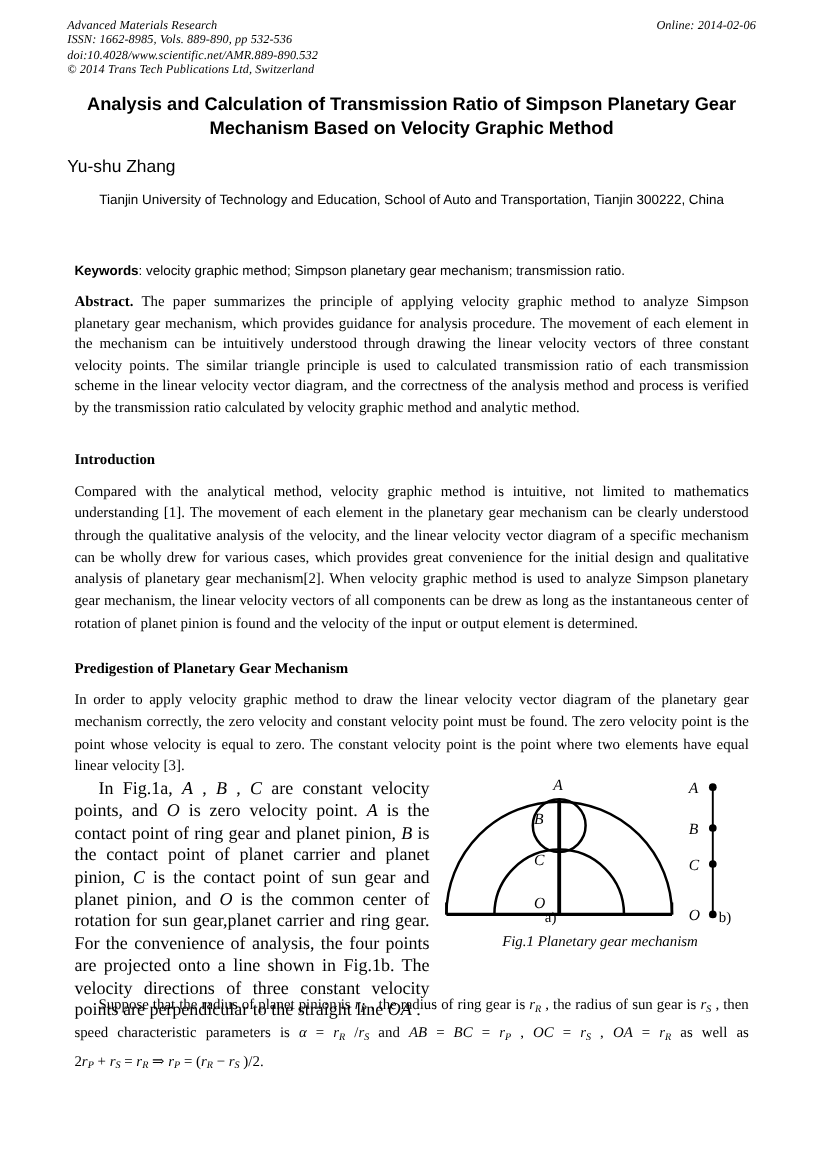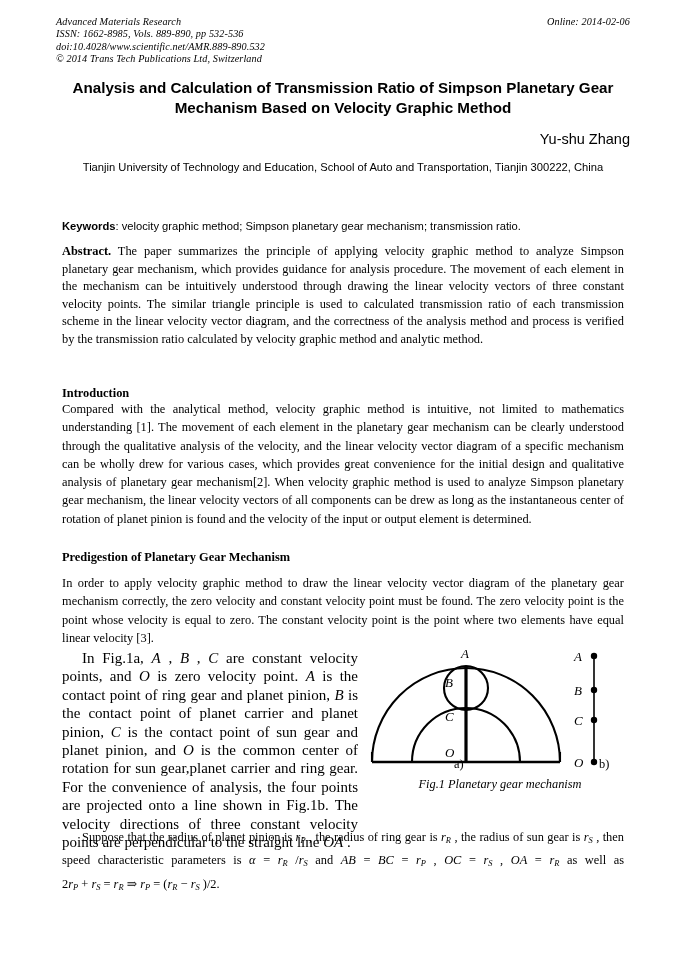--- a/index.html
+++ b/index.html
@@ -53,21 +53,21 @@
     font-weight: bold;
     font-size: 15.2px;
     line-height: 20px;
   }
 
   .author {
     position: absolute;
     top: 130px;
     left: 56px;
     right: 48px;
-    text-align: right;
+    text-align: left;
     font-family: "Liberation Sans", "DejaVu Sans", sans-serif;
     font-size: 14.5px;
     line-height: 18px;
   }
 
   .affil {
     position: absolute;
     top: 160px;
     left: 60px;
     right: 52px;
@@ -112,21 +112,21 @@
   }
   .abstract b { font-weight: bold; }
 
   .h2 {
     position: absolute;
     left: 62px;
     font-weight: bold;
     font-size: 12.4px;
     line-height: 16px;
   }
-  #head-intro { top: 385px; }
+  #head-intro { top: 375px; }
   #head-predigestion { top: 549px; }
 
   .para {
     position: absolute;
     left: 62px;
     right: 54px;
     font-size: 12.4px;
     line-height: 18.3px;
     text-align: justify;
     text-justify: inter-word;

